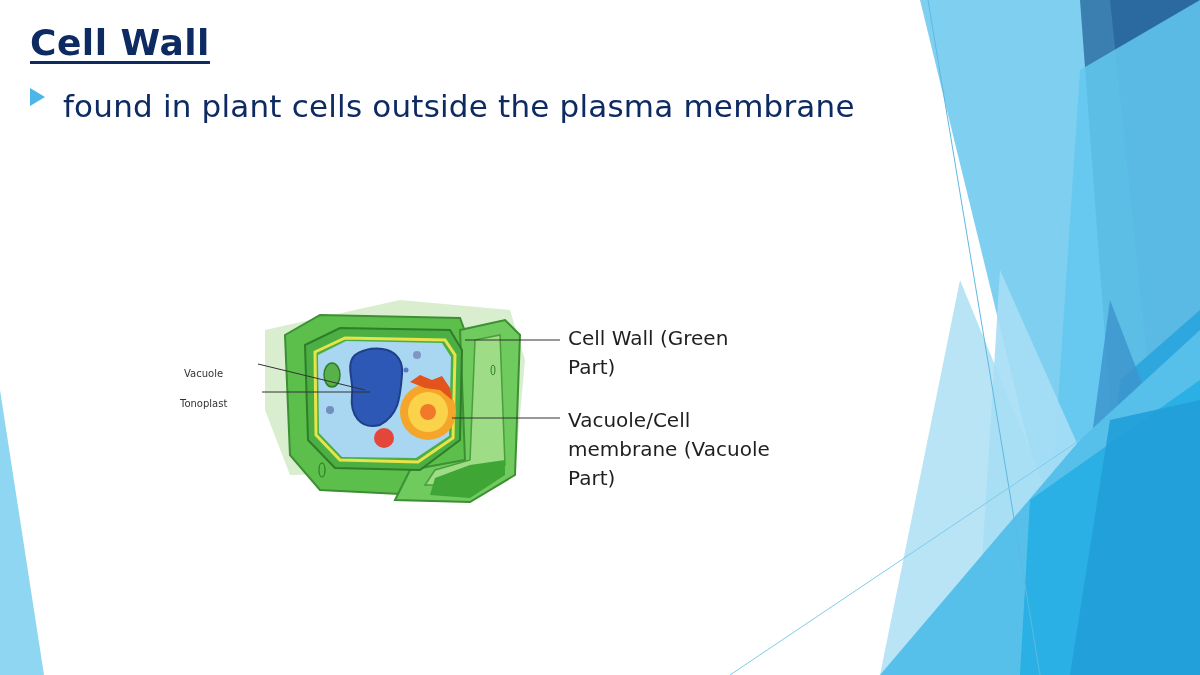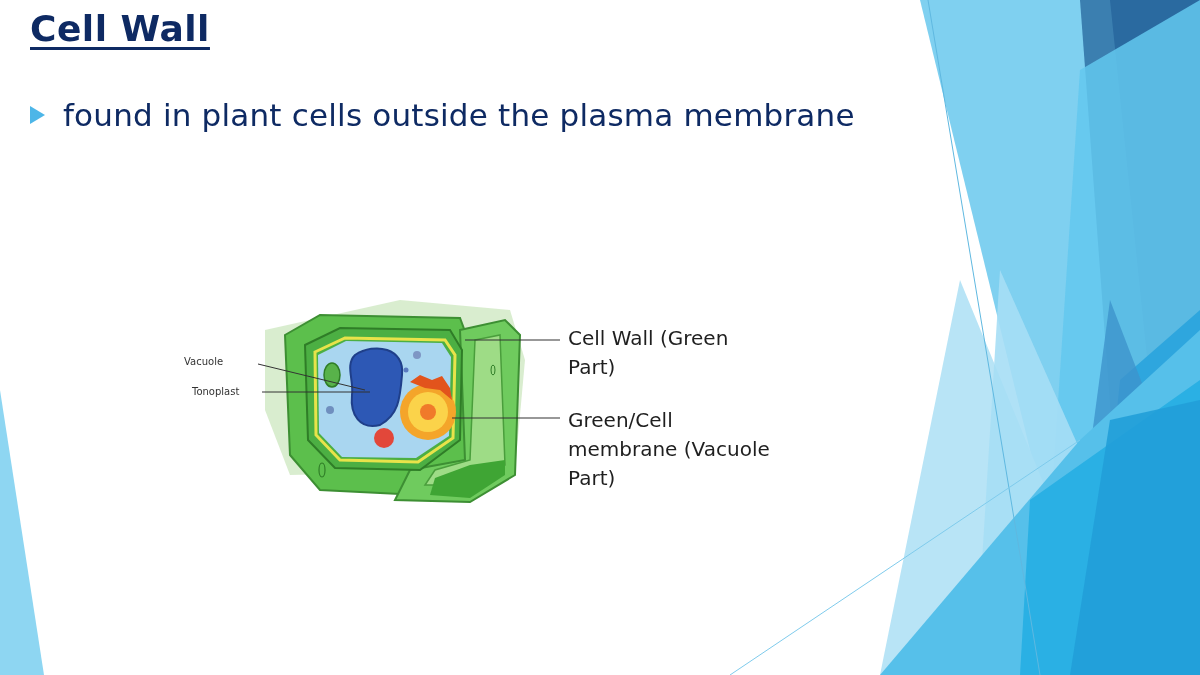--- a/index.html
+++ b/index.html
@@ -1,30 +1,30 @@
 <!DOCTYPE html>
 <html><head>
 <meta charset="utf-8">
 <style>
   html, body { margin: 0; padding: 0; }
   body { width: 1200px; height: 675px; overflow: hidden; background: #ffffff; position: relative; font-family: "DejaVu Sans", sans-serif; }
   .deco { position: absolute; left: 0; top: 0; width: 1200px; height: 675px; z-index: 0; }
   .title {
-    position: absolute; left: 30px; top: 8px; z-index: 2;
+    position: absolute; left: 30px; top: 22px; z-index: 2;
     font-family: "DejaVu Sans", sans-serif; font-weight: bold; font-size: 36px;
     color: #0e2a63; text-decoration: underline; text-underline-offset: 6px; text-decoration-thickness: 3px;
     letter-spacing: 0.5px;
   }
   .bullets { position: absolute; left: 30px; top: 88px; z-index: 2; margin: 0; padding: 0; list-style: none; }
-  .bullets li { display: flex; align-items: center; height: 54px; }
+  .bullets li { display: flex; height: 54px; }
   .bullet-arrow { width: 0; height: 0; border-top: 9px solid transparent; border-bottom: 9px solid transparent; border-left: 15px solid #4db6e8; margin-right: 18px; }
   .bullet-text { font-family: "DejaVu Sans", sans-serif; font-size: 31px; color: #0e2a63; white-space: nowrap; letter-spacing: 0.2px; }
   .figure { position: absolute; left: 170px; top: 290px; width: 600px; height: 240px; z-index: 2; }
   .fig-svg { position: absolute; left: 0; top: 0; }
-  .small-label { position: absolute; font-family: "DejaVu Sans", sans-serif; font-size: 10px; color: #333; }
+  .small-label { position: absolute; font-family: "DejaVu Sans", sans-serif; font-size: 10px; color: #333; margin-top: 12px; }
   .big-label { position: absolute; font-family: "DejaVu Sans", sans-serif; font-size: 20px; color: #1f1f1f; line-height: 29px; }
 </style>
 </head>
 <body>
 
 <svg class="deco" viewBox="0 0 1200 675" width="1200" height="675">
 
   <polygon points="0,390 44,675 0,675" fill="#8ed6f2"></polygon>
 
   <polygon points="920,0 1200,0 1200,675 1085,675" fill="#7fd0f0"></polygon>
@@ -88,23 +88,23 @@
     <ellipse cx="323" cy="80" rx="2" ry="5" fill="none" stroke="#2f7d27" stroke-width="1"></ellipse>
     <ellipse cx="152" cy="180" rx="3" ry="7" fill="none" stroke="#2f7d27" stroke-width="1.2"></ellipse>
 
     <line x1="88" y1="74" x2="195" y2="100" stroke="#333" stroke-width="1"></line>
     <line x1="92" y1="102" x2="200" y2="102" stroke="#333" stroke-width="1"></line>
 
     <line x1="295" y1="50" x2="390" y2="50" stroke="#333" stroke-width="1.2"></line>
     <line x1="282" y1="128" x2="390" y2="128" stroke="#333" stroke-width="1.2"></line>
   </svg>
   <span class="small-label" style="left:14px; top:66px;">Vacuole</span>
-  <span class="small-label" style="left:22px; top:96px;">Tonoplast</span>
+  <span class="small-label" style="left:10px; top:96px;">Tonoplast</span>
   <div class="big-label" style="left:398px; top:34px;">
     <div>Cell Wall (Green</div>
     <div>Part)</div>
   </div>
   <div class="big-label" style="left:398px; top:116px;">
-    <div>Green/Cell</div>
+    <div>Vacuole/Cell</div>
     <div>membrane (Vacuole</div>
     <div>Part)</div>
   </div>
 </div>
 
 </body></html>

